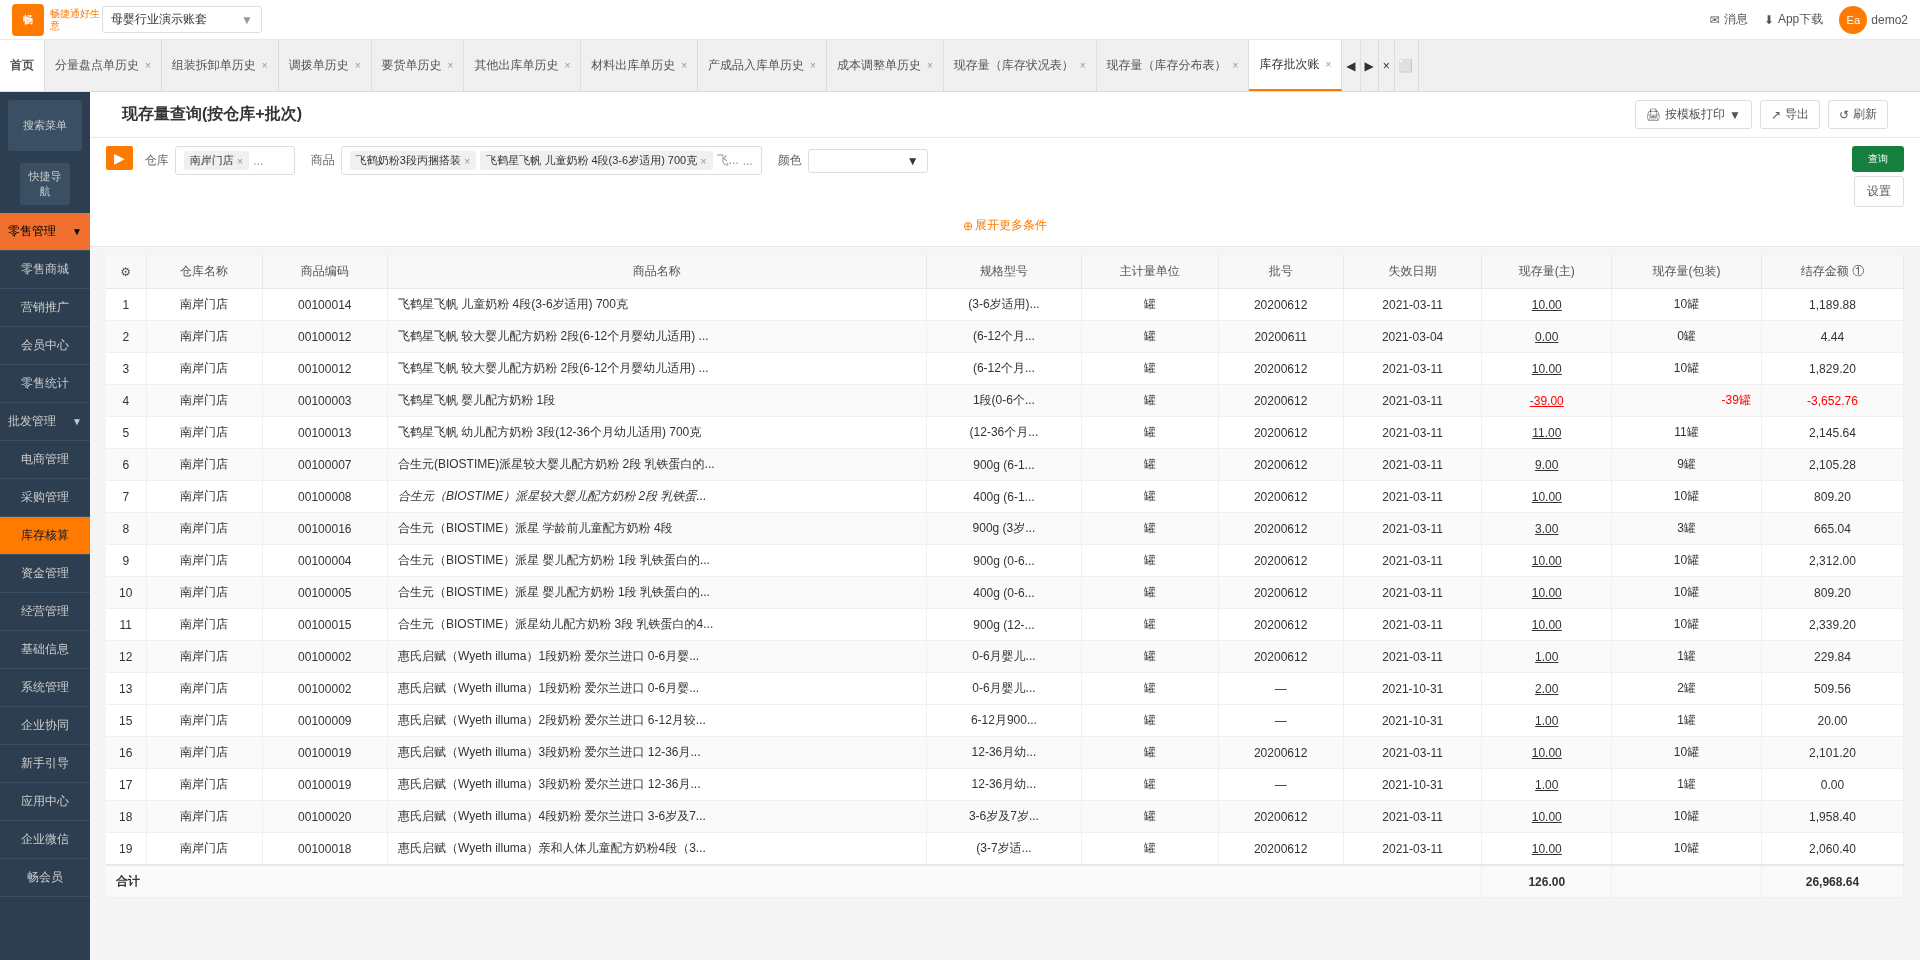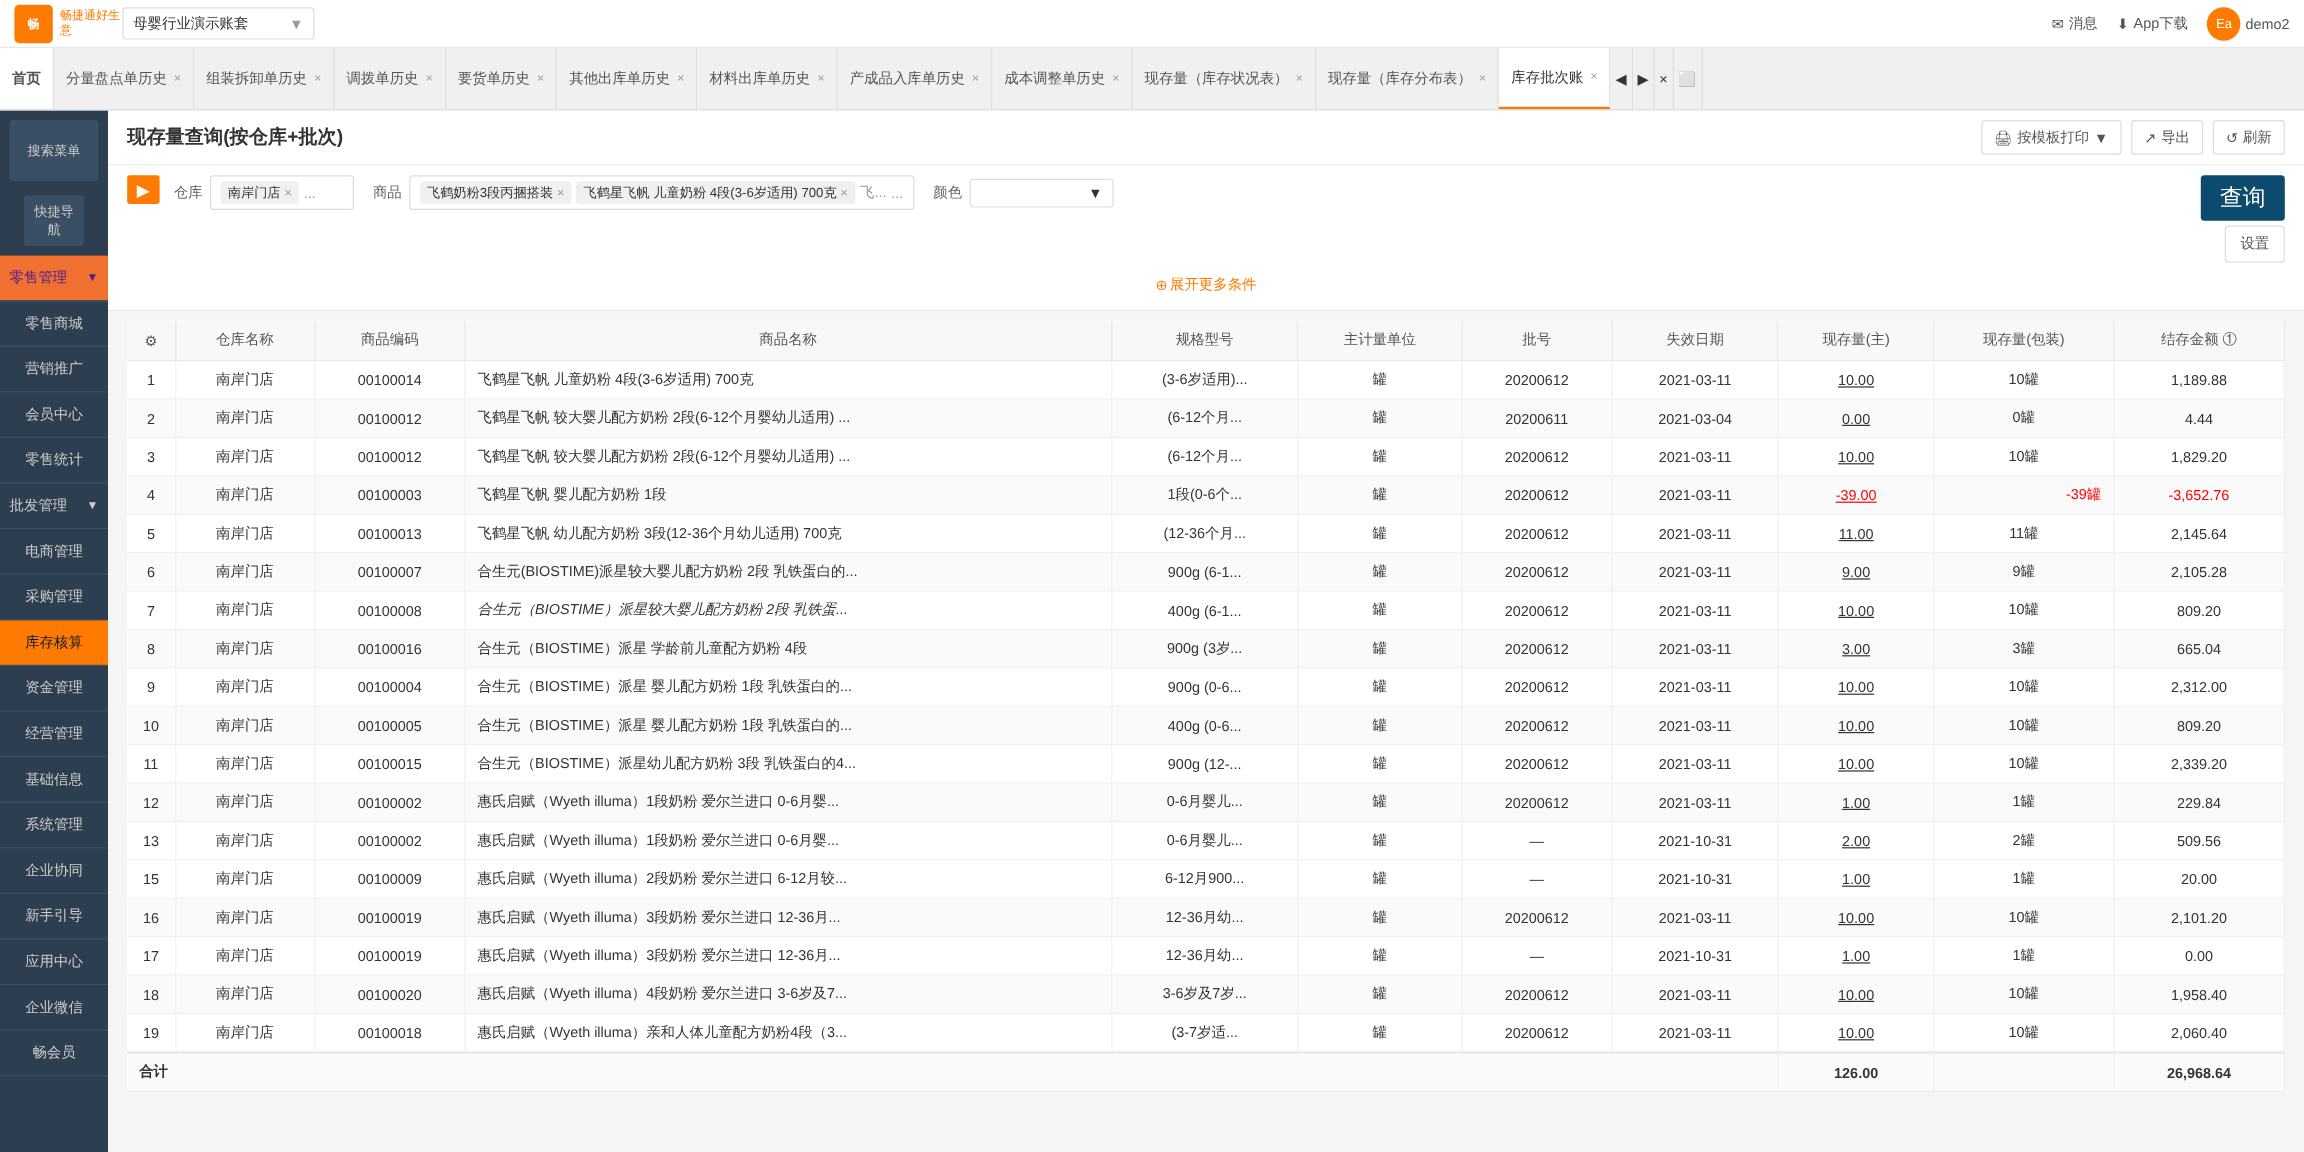--- a/index.html
+++ b/index.html
@@ -31,34 +31,34 @@
     .sidebar-search-btn { width: 100%; background: #3a4f64; color: #ccc; border: none; padding: 18px 4px; border-radius: 3px; font-size: 11px; cursor: pointer; text-align: center; }
     .sidebar-nav-btn { width: 100%; background: #3a4f64; color: #ccc; border: none; padding: 6px 4px; margin: 0 8px 4px; border-radius: 3px; font-size: 11px; cursor: pointer; text-align: center; width: calc(100% - 16px); }
     .sidebar-item { padding: 10px 8px; color: #ccc; cursor: pointer; font-size: 12px; text-align: center; border-bottom: 1px solid #3a4f64; }
     .sidebar-item.active { background: #ff7a00; color: #0f172a; }
     .sidebar-item-label { font-size: 12px; margin-top: 2px; }
 
     
     .content { flex: 1; display: flex; flex-direction: column; overflow: hidden; background: #f5f5f5; }
 
     
-    .page-header { background: #fff; padding: 8px 16px; border-bottom: 1px solid #e8e8e8; display: flex; align-items: center; justify-content: space-between; flex-shrink: 0; }
+    .page-header { background: #fff; padding: 8px 32px; border-bottom: 1px solid #e8e8e8; display: flex; align-items: center; justify-content: space-between; flex-shrink: 0; }
     .page-title { font-size: 16px; font-weight: bold; color: #333; }
     .header-actions { display: flex; align-items: center; gap: 8px; }
     .btn-template { display: flex; align-items: center; gap: 4px; padding: 5px 10px; border: 1px solid #ddd; border-radius: 3px; background: #fff; cursor: pointer; font-size: 12px; color: #555; }
     .btn-export { display: flex; align-items: center; gap: 4px; padding: 5px 10px; border: 1px solid #ddd; border-radius: 3px; background: #fff; cursor: pointer; font-size: 12px; color: #555; }
     .btn-refresh { display: flex; align-items: center; gap: 4px; padding: 5px 10px; border: 1px solid #ddd; border-radius: 3px; background: #fff; cursor: pointer; font-size: 12px; color: #555; }
     .filter-expand-btn { background: none; border: none; color: #ff7a00; cursor: pointer; padding: 4px 8px; font-size: 12px; display: flex; align-items: center; gap: 2px; }
     .filter-group { display: flex; align-items: center; gap: 6px; }
     .filter-label { font-size: 12px; color: #666; white-space: nowrap; }
     .filter-input { border: 1px solid #ddd; border-radius: 3px; padding: 4px 8px; font-size: 12px; display: flex; align-items: center; gap: 4px; min-width: 120px; background: #fff; cursor: pointer; }
     .filter-tag { background: #f0f0f0; border-radius: 3px; padding: 2px 6px; font-size: 11px; display: flex; align-items: center; gap: 3px; }
     .filter-tag-close { cursor: pointer; color: #999; }
     .filter-dots { color: #999; cursor: pointer; }
-    .btn-query { background: #0c4a6e; color: #fff; border: none; padding: 6px 16px; border-radius: 3px; font-size: 19px; cursor: pointer; }
+    .btn-query { background: #15803d; color: #fff; border: none; padding: 6px 16px; border-radius: 3px; font-size: 10px; cursor: pointer; }
     .btn-setting { background: #fff; color: #555; border: 1px solid #ddd; padding: 6px 12px; border-radius: 3px; font-size: 12px; cursor: pointer; margin-left: 4px; }
     .expand-row { display: flex; align-items: center; justify-content: center; margin-top: 6px; }
 
     
     .table-container { flex: 1; overflow-y: auto; padding: 0 16px 16px; }
     table { width: 100%; border-collapse: collapse; background: #fff; margin-top: 8px; }
     thead tr { background: #f8f8f8; }
     th { padding: 8px 10px; text-align: center; font-size: 12px; font-weight: normal; color: #555; border-bottom: 1px solid #e8e8e8; border-right: 1px solid #e8e8e8; white-space: nowrap; }
     td { padding: 7px 10px; text-align: center; font-size: 12px; border-bottom: 1px solid #f0f0f0; border-right: 1px solid #f0f0f0; white-space: nowrap; }
     .td-left { text-align: left; }
@@ -166,21 +166,21 @@
 
 <div class="main-layout">
 
   <div class="sidebar">
     <div style="padding:8px;">
       <button class="sidebar-search-btn">搜索菜单</button>
     </div>
     <div style="padding:4px 12px;">
       <button class="sidebar-nav-btn">快捷导航</button>
     </div>
-    <div class="sidebar-item" style="background:#f07030; color:#4c1d95; display:flex; align-items:center; justify-content:space-between; padding:10px 8px;">
+    <div class="sidebar-item" style="background:#f07030; color:#000000; display:flex; align-items:center; justify-content:space-between; padding:10px 8px;">
       <span>零售管理</span>
       <span style="font-size:10px;">▼</span>
     </div>
     <div class="sidebar-item"><span class="sidebar-item-label">零售商城</span></div>
     <div class="sidebar-item"><span class="sidebar-item-label">营销推广</span></div>
     <div class="sidebar-item"><span class="sidebar-item-label">会员中心</span></div>
     <div class="sidebar-item"><span class="sidebar-item-label">零售统计</span></div>
     <div class="sidebar-item" style="display:flex;align-items:center;justify-content:space-between;padding:10px 8px;">
       <span>批发管理</span>
       <span style="font-size:10px;">▼</span>

